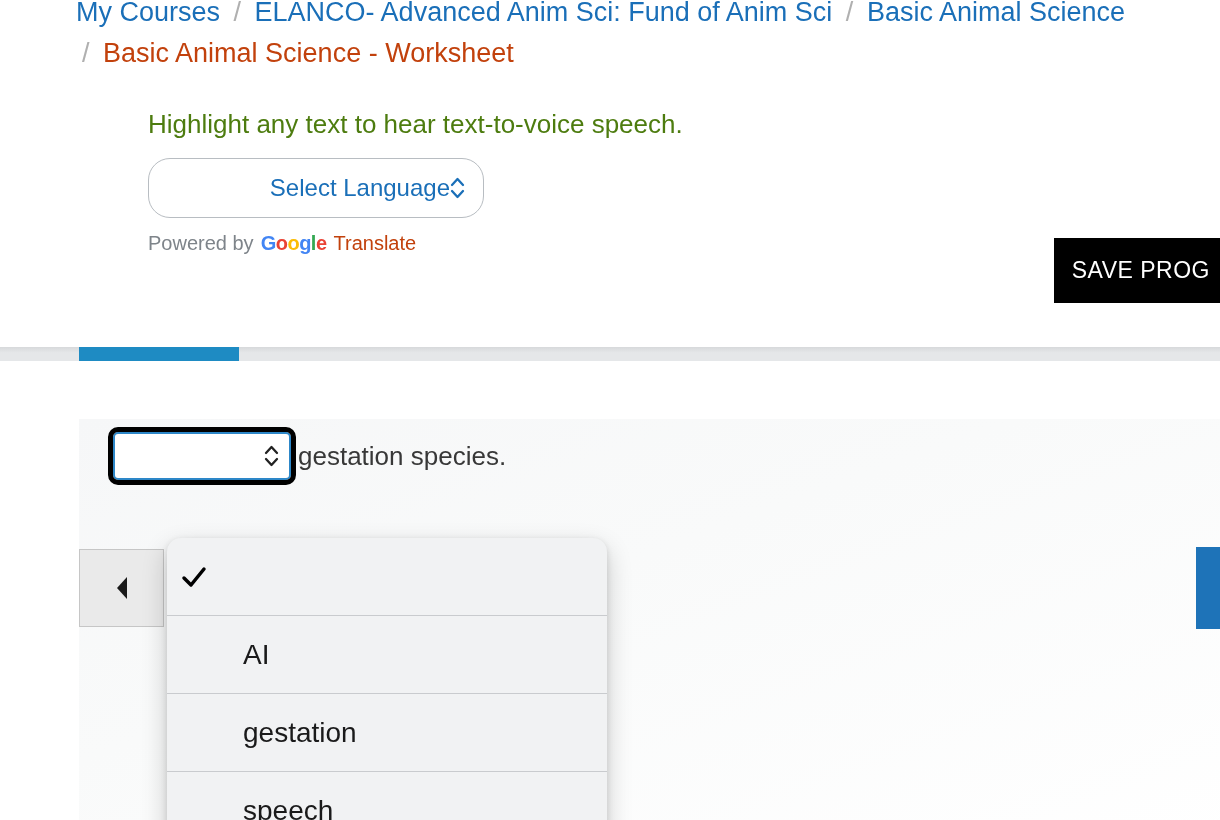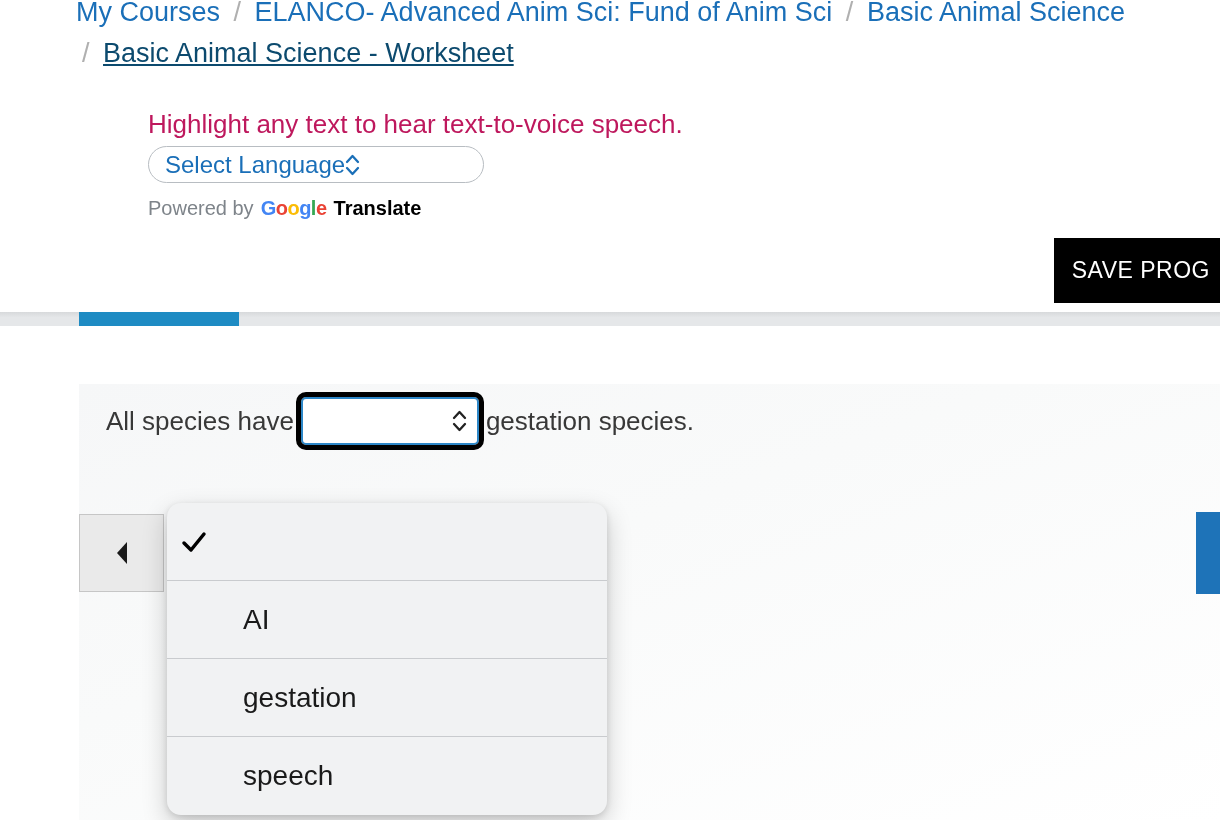--- a/index.html
+++ b/index.html
@@ -21,38 +21,37 @@
     }
     .breadcrumb a {
       color: #1a6fb8;
       text-decoration: none;
     }
     .breadcrumb .sep {
       color: #b0b0b0;
       padding: 0 6px;
     }
     .breadcrumb .current {
-      color: #0c4a6e;
-      text-decoration: underline;
+      color: #c2410c;
     }
 
     .tts-area {
       margin: 36px 0 0 148px;
     }
     .tts-label {
       font-size: 26px;
-      color: #be185d;
-      margin-bottom: 6px;
+      color: #4d7c0f;
+      margin-bottom: 18px;
     }
     .lang-select {
       display: inline-flex;
       align-items: center;
-      justify-content: flex-start;
+      justify-content: flex-end;
       width: 336px;
-      height: 37px;
+      height: 60px;
       border: 1px solid #b8bdc2;
       border-radius: 22px;
       padding: 0 18px 0 16px;
       background: #fff;
       cursor: pointer;
     }
     .lang-select span.lbl {
       color: #1a6fb8;
       font-size: 24px;
     }
@@ -70,21 +69,21 @@
     .g-logo {
       font-weight: 700;
       letter-spacing: -0.5px;
     }
     .g-logo .g1 { color: #4285F4; }
     .g-logo .g2 { color: #EA4335; }
     .g-logo .g3 { color: #FBBC05; }
     .g-logo .g4 { color: #4285F4; }
     .g-logo .g5 { color: #34A853; }
     .g-logo .g6 { color: #EA4335; }
-    .translate-word { color: #000000; font-weight: 700; }
+    .translate-word { color: #c2410c; font-weight: 400; }
 
     .save-btn {
       position: absolute;
       right: 0;
       top: 238px;
       background: #000000;
       color: #fff;
       font-size: 23px;
       letter-spacing: 0.5px;
       padding: 19px 10px 19px 18px;
@@ -231,21 +230,20 @@
 
 <button class="save-btn">SAVE PROG</button>
 
 <div class="progress-wrap">
   <div class="progress-fill" style="width: 159.74px;"></div>
 </div>
 
 <div class="question-area">
 
   <div class="sentence">
-    <span>All species have</span>
     <span class="blank-select">
       <svg width="15" height="22" viewBox="0 0 15 22">
         <path d="M2 8 L7.5 2 L13 8" stroke="#222" stroke-width="2.3" fill="none" stroke-linecap="round" stroke-linejoin="round"></path>
         <path d="M2 14 L7.5 20 L13 14" stroke="#222" stroke-width="2.3" fill="none" stroke-linecap="round" stroke-linejoin="round"></path>
       </svg>
     </span>
     <span>gestation species.</span>
   </div>
 
   <div class="nav-prev">

